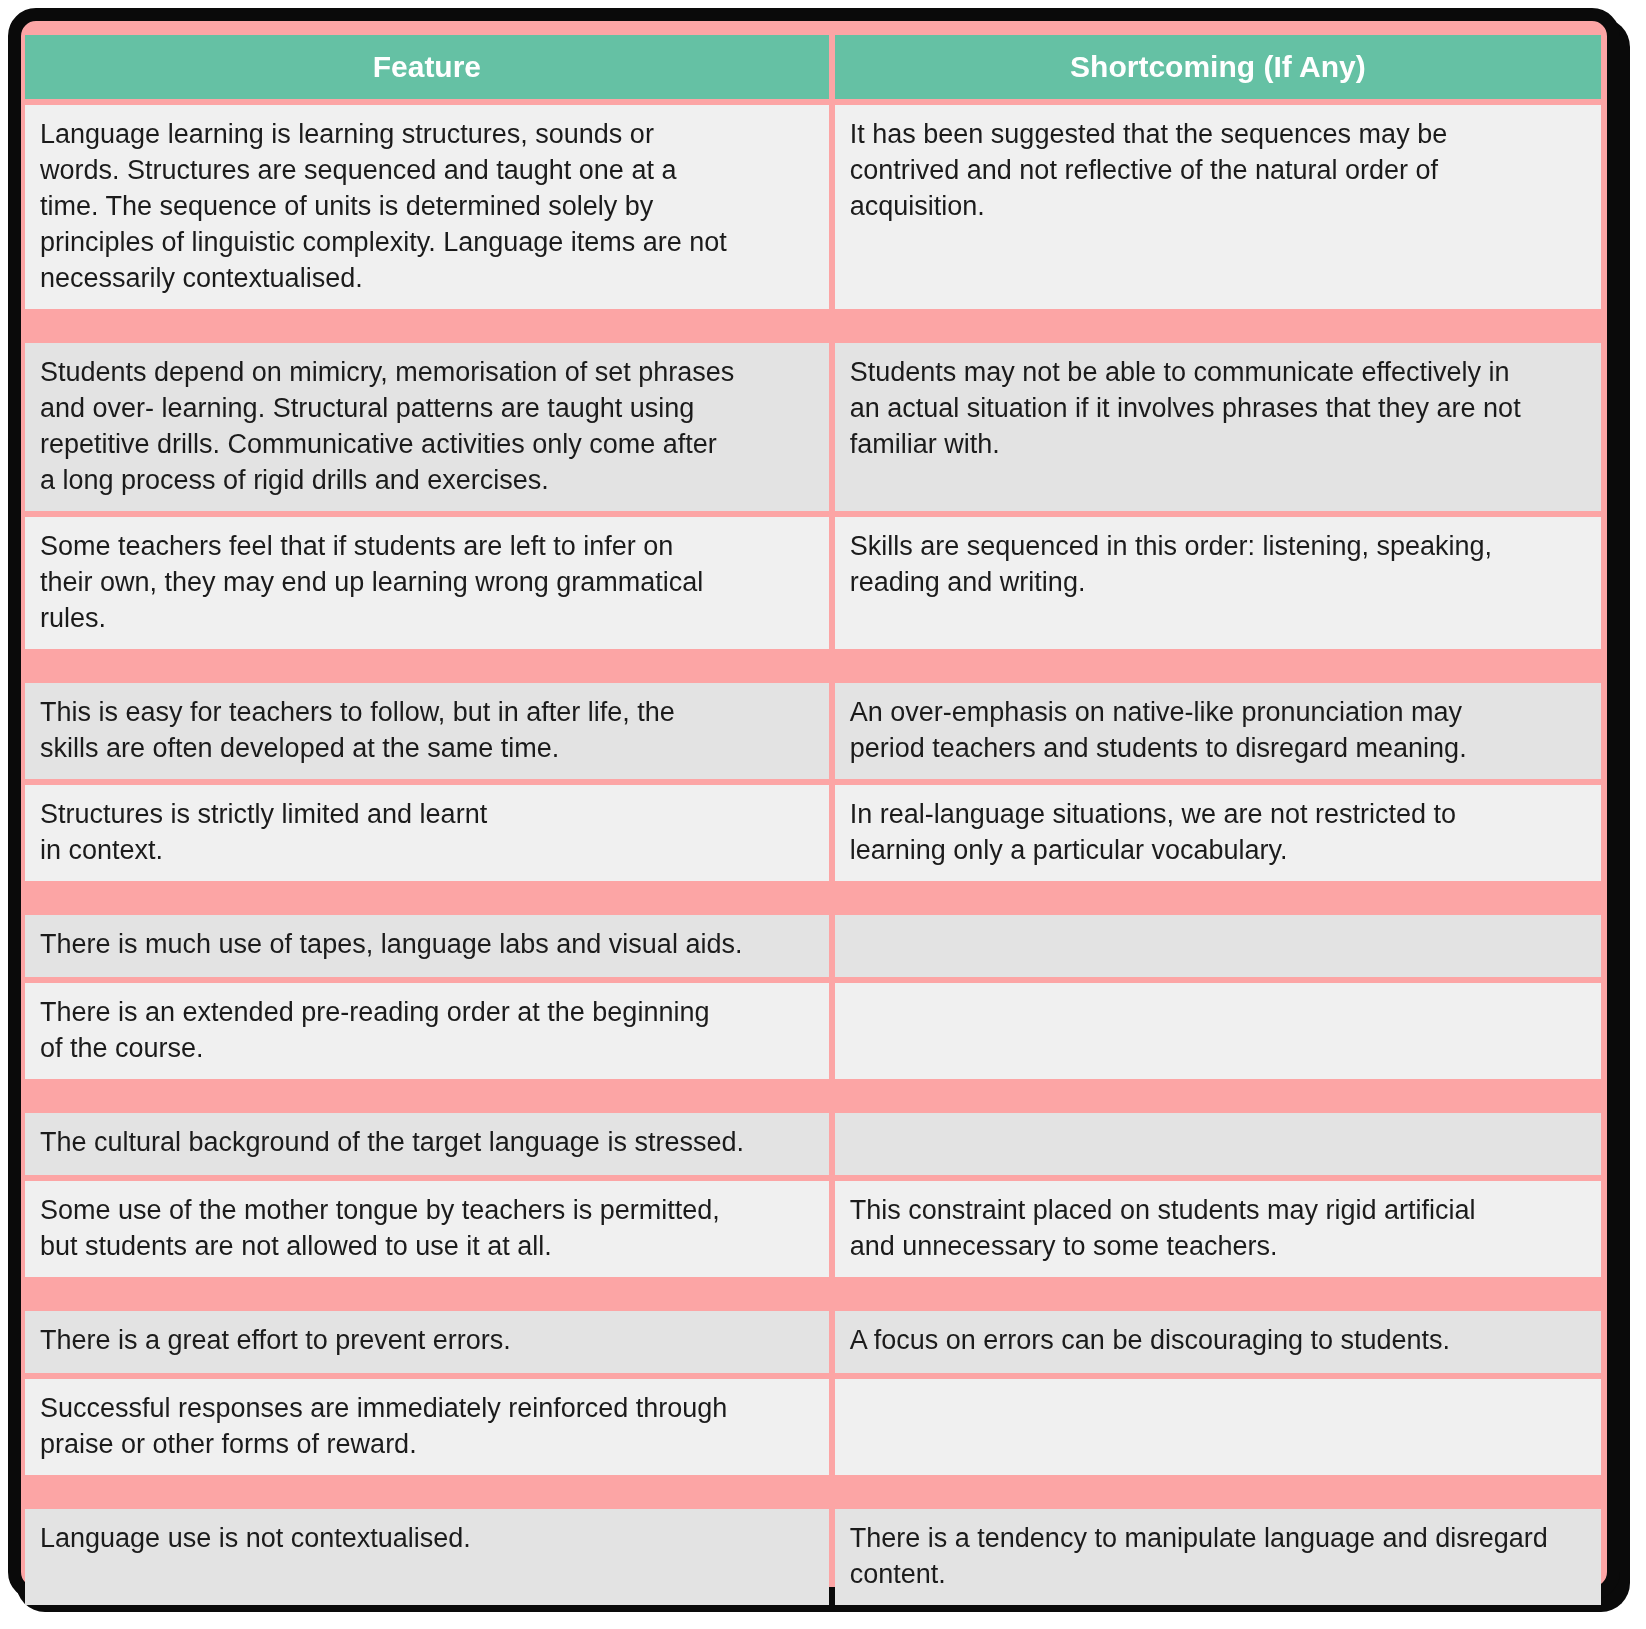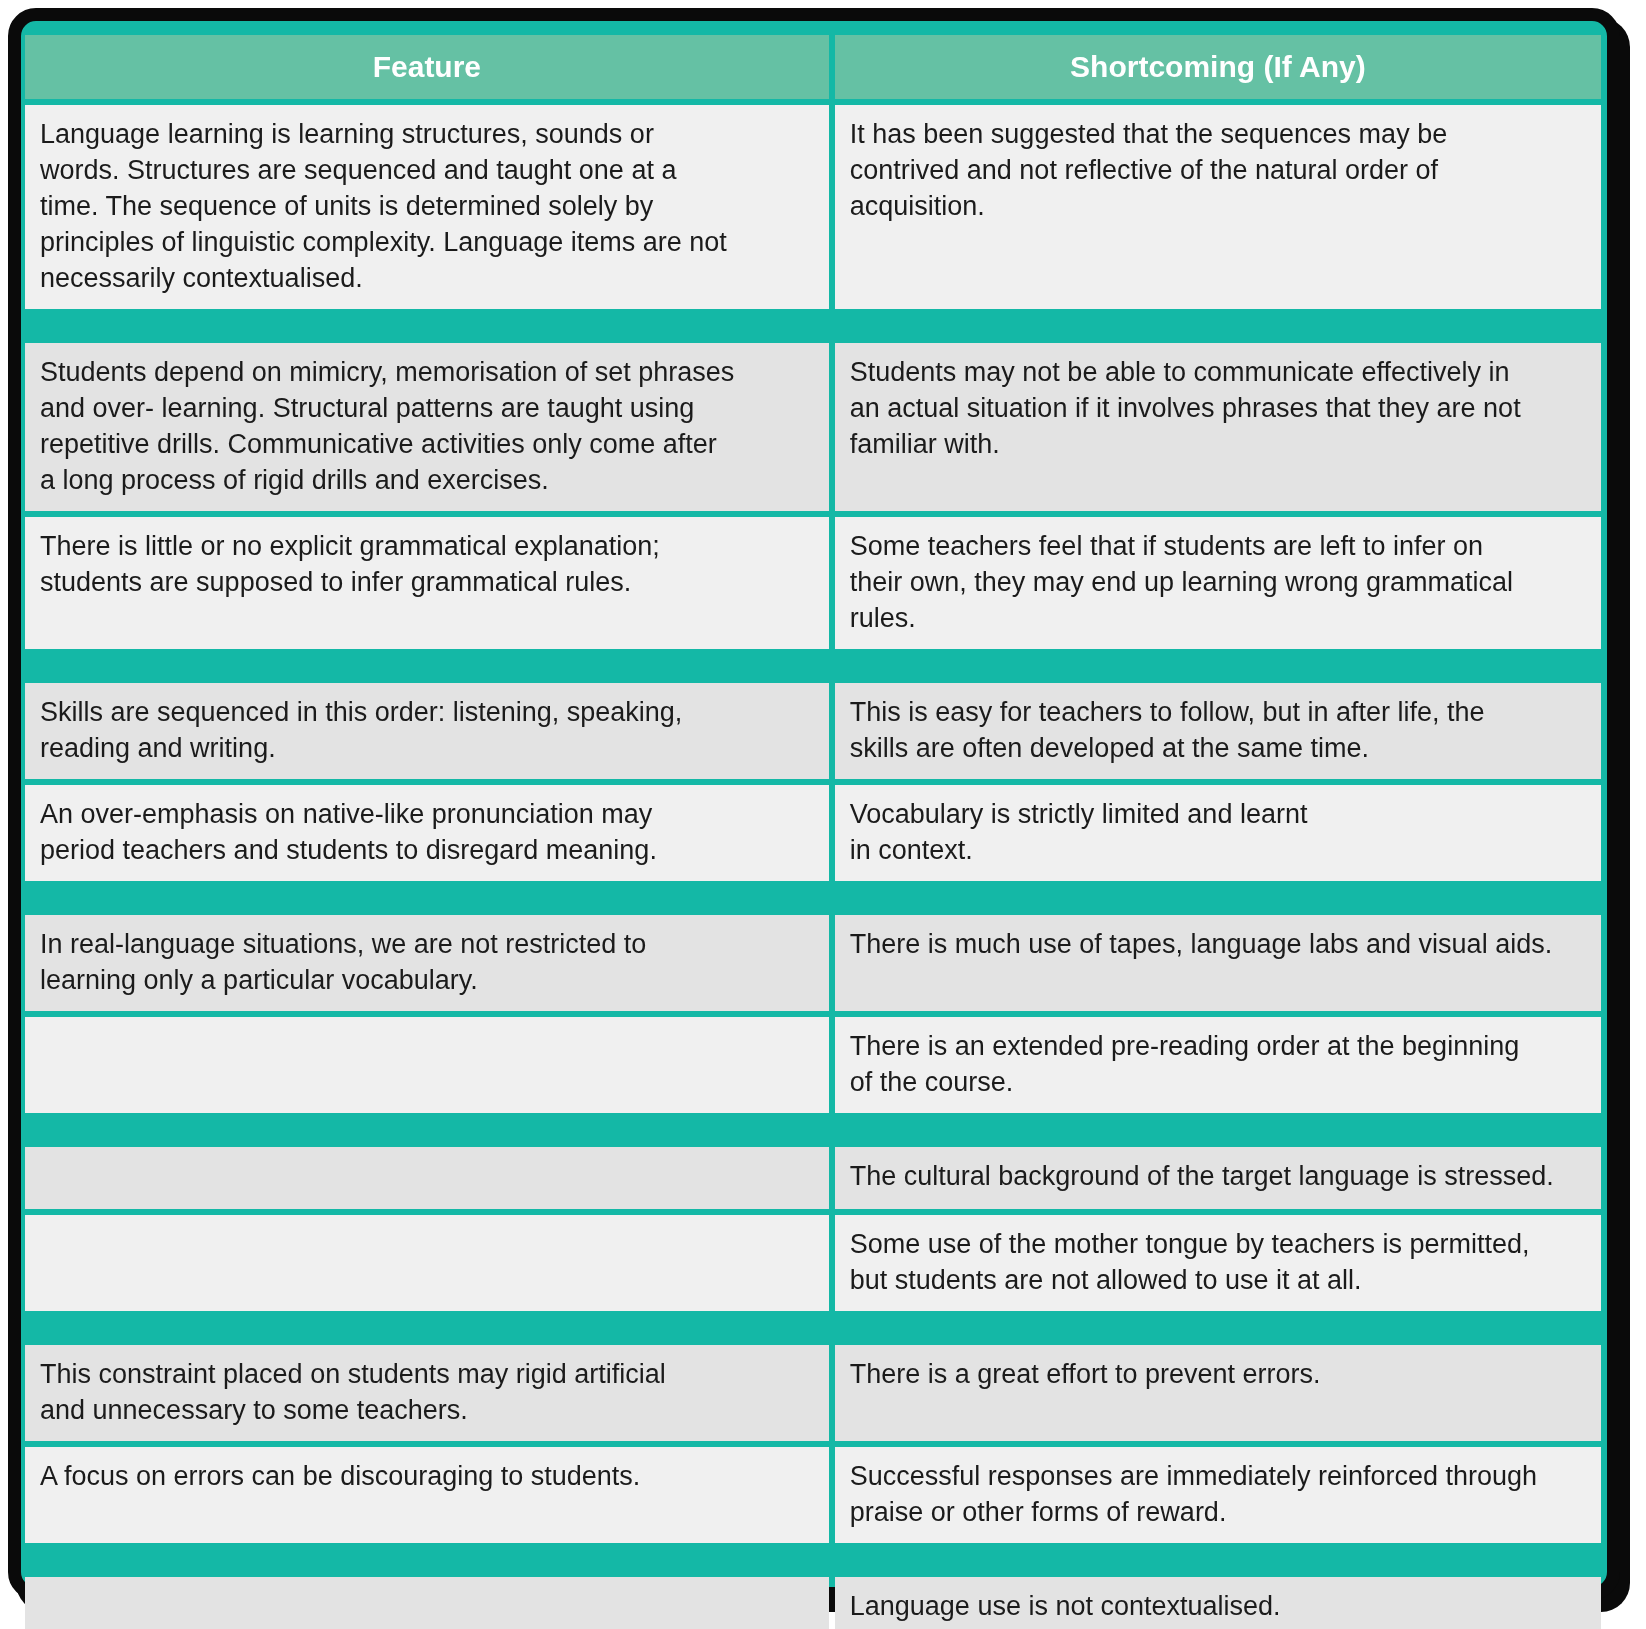--- a/index.html
+++ b/index.html
@@ -14,21 +14,21 @@
     font-family: "Liberation Sans", sans-serif;
     overflow: hidden;
   }
   .frame {
     position: absolute;
     left: 8px;
     top: 8px;
     width: 1612px;
     height: 1592px;
     box-sizing: border-box;
-    background: #14b8a6;
+    background: #fca5a5;
     border: 13px solid #0a0a0a;
     border-radius: 28px;
     box-shadow: 9px 11px 0 1px #0a0a0a;
     padding: 14px 6px 12px 4px;
   }
   .grid {
     display: grid;
     grid-template-columns: 51% 1fr;
     gap: 6px;
     width: 100%;
@@ -82,35 +82,33 @@
 acquisition.</div>
 
     <div class="cell">Students depend on mimicry, memorisation of set phrases
 and over- learning. Structural patterns are taught using
 repetitive drills. Communicative activities only come after
 a long process of rigid drills and exercises.</div>
     <div class="cell">Students may not be able to communicate effectively in
 an actual situation if it involves phrases that they are not
 familiar with.</div>
 
-    <div class="cell">There is little or no explicit grammatical explanation;
-students are supposed to infer grammatical rules.</div>
     <div class="cell">Some teachers feel that if students are left to infer on
 their own, they may end up learning wrong grammatical
 rules.</div>
 
     <div class="cell">Skills are sequenced in this order: listening, speaking,
 reading and writing.</div>
     <div class="cell">This is easy for teachers to follow, but in after life, the
 skills are often developed at the same time.</div>
 
     <div class="cell">An over-emphasis on native-like pronunciation may
 period teachers and students to disregard meaning.</div>
 
-    <div class="cell">Vocabulary is strictly limited and learnt
+    <div class="cell">Structures is strictly limited and learnt
 in context.</div>
     <div class="cell">In real-language situations, we are not restricted to
 learning only a particular vocabulary.</div>
 
     <div class="cell">There is much use of tapes, language labs and visual aids.</div>
     <div class="cell"></div>
 
     <div class="cell">There is an extended pre-reading order at the beginning
 of the course.</div>
     <div class="cell"></div>

